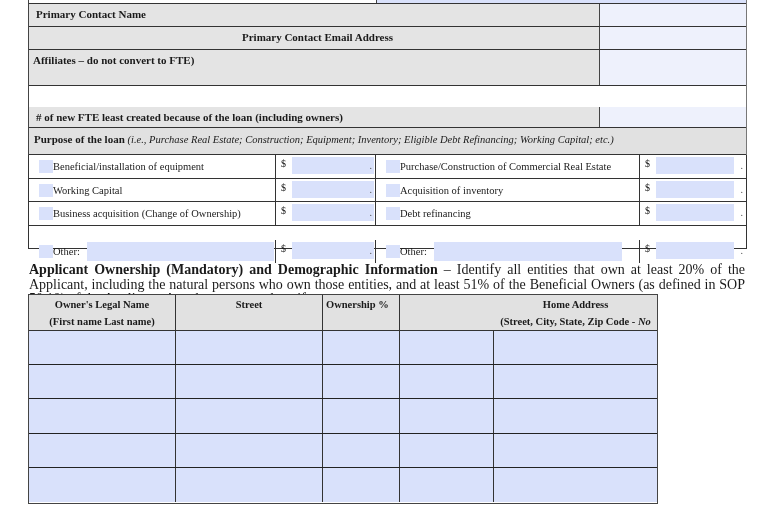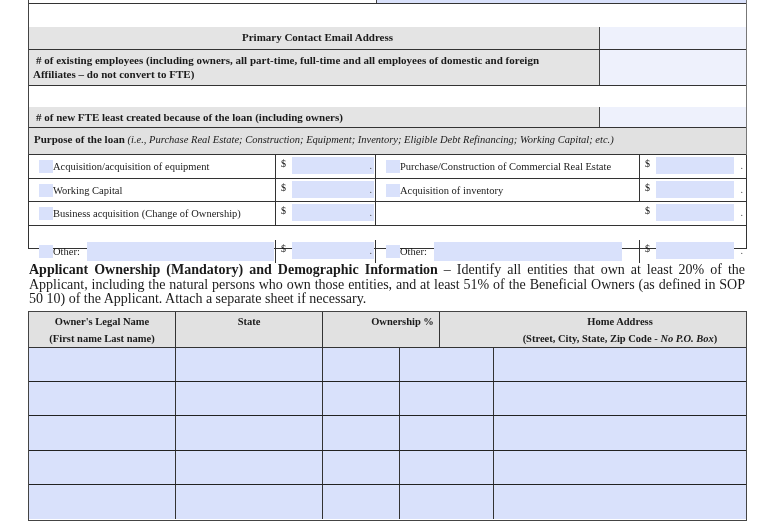--- a/index.html
+++ b/index.html
@@ -37,50 +37,53 @@
     .plabel { position: absolute; left: 24px; top: 6px; white-space: nowrap; }
     .other-fill { position: absolute; top: 2px; bottom: 2px; background: #d9e1fb; }
     .dollar { position: absolute; left: 5px; top: 3px; font-size: 10px; }
     .amt { position: absolute; left: 16px; top: 2px; width: 82px; height: 17px; background: #d9e1fb; }
     .dot { position: absolute; right: 3px; top: 5px; font-size: 10px; color: #555; }
 
     
     #own-para { left: 29px; top: 263px; width: 716px; font-size: 14px; line-height: 14.5px; text-align: justify; }
 
     
-    #own-table { left: 28px; top: 311px; width: 719px; height: 210px; border: 1.5px solid #444; }
+    #own-table { left: 28px; top: 294px; width: 630px; height: 210px; border: 1.5px solid #444; }
     .ohead { position: absolute; left: 0; top: 0; width: 100%; height: 36px; background: #e1e1e1; border-bottom: 1.3px solid #333; box-sizing: border-box; }
     .ocol { position: absolute; top: 0; bottom: 0; box-sizing: border-box; border-right: 1.3px solid #333; font-size: 10.5px; font-weight: bold; text-align: center; line-height: 17px; padding-top: 1px; }
     .orow { position: absolute; left: 0; width: 100%; height: 34.2px; border-bottom: 1.3px solid #222; box-sizing: border-box; background: #d9e1fb; }
     .orow.last { border-bottom: none; }
     .ocell { position: absolute; top: 0; bottom: 0; box-sizing: border-box; border-right: 1.3px solid #333; }
     .oc1 { left: 0; width: 147px; }
     .oc2 { left: 147px; width: 147px; }
     .oc3 { left: 294px; width: 77px; }
     .oc4 { left: 371px; width: 94px; }
     .oc5 { left: 465px; right: 0; border-right: none; }
   </style>
 </head>
 <body>
 
 <div class="abs" id="top-table">
   <div class="trow" id="top-strip">
     <div class="tlabel"></div>
     <div class="tval"></div>
   </div>
 
+  <div class="trow" style="top:4px;height:23px;">
+    <div class="tlabel grey">Primary Contact Name</div>
+    <div class="tval field"></div>
+  </div>
 
   <div class="trow" style="top:27px;height:23px;text-align:center;">
     <div class="tlabel grey">Primary Contact Email Address</div>
     <div class="tval field"></div>
   </div>
 
   <div class="trow" style="top:50px;height:36px;">
     <div class="tlabel grey" style="padding-left:4px;">
-      <div style="padding-left:3px;"># of existing employees (including owners, all part-time, full-time and all employees of domestic and foreign</div>
       <div>Affiliates – do not convert to FTE)</div>
     </div>
     <div class="tval field"></div>
   </div>
 
 
   <div class="trow" style="top:107px;height:21px;">
     <div class="tlabel grey"># of new FTE least created because of the loan (including owners)</div>
     <div class="tval field"></div>
   </div>
@@ -89,21 +92,21 @@
     <span class="b">Purpose of the loan</span>
     <span class="i" style="font-size:10.5px;margin-top:40px;">(i.e., Purchase Real Estate; Construction; Equipment; Inventory; Eligible Debt Refinancing; Working Capital; etc.)</span>
   </div>
 </div>
 
 <div class="abs" id="purpose-grid">
 
   <div class="prow" style="top:0;">
     <div class="pcell c1">
       <span class="chk"></span>
-      <span class="plabel">Acquisition/acquisition of equipment</span>
+      <span class="plabel">Beneficial/installation of equipment</span>
     </div>
     <div class="pcell c2">
       <span class="dollar">$</span>
       <span class="amt"></span>
       <span class="dot">.</span>
     </div>
     <div class="pcell c3">
       <span class="chk"></span>
       <span class="plabel">Purchase/Construction of Commercial Real Estate</span>
     </div>
@@ -137,20 +140,24 @@
 
   <div class="prow" style="top:47px;">
     <div class="pcell c1">
       <span class="chk"></span>
       <span class="plabel">Business acquisition (Change of Ownership)</span>
     </div>
     <div class="pcell c2">
       <span class="dollar">$</span>
       <span class="amt"></span>
       <span class="dot">.</span>
+    </div>
+    <div class="pcell c3">
+      <span class="chk"></span>
+      <span class="plabel">Debt refinancing</span>
     </div>
     <div class="pcell c4">
       <span class="dollar">$</span>
       <span class="amt" style="width:78px;"></span>
       <span class="dot">.</span>
     </div>
   </div>
 
   <div class="prow" style="top:70.5px;">
     <div class="pcell c1">
@@ -180,23 +187,23 @@
   <span class="b">Applicant Ownership (Mandatory) and Demographic Information</span><span> – Identify all entities that own at least 20% of the Applicant, including the natural persons who own those entities, and at least 51% of the Beneficial Owners (as defined in SOP 50 10) of the Applicant. Attach a separate sheet if necessary.</span>
 </div>
 
 <div class="abs" id="own-table">
   <div class="ohead">
     <div class="ocol oc1">
       <div>Owner's Legal Name</div>
       <div>(First name Last name)</div>
     </div>
     <div class="ocol oc2">
-      <div>State</div>
-    </div>
-    <div class="ocol oc3" style="text-align:center;padding-left:3px;margin-left:40px;">
+      <div>Street</div>
+    </div>
+    <div class="ocol oc3" style="text-align:left;padding-left:3px;">
       <div>Ownership %</div>
     </div>
     <div class="ocol oc5">
       <div>Home Address</div>
       <div><span>(Street, City, State, Zip Code - </span><span class="i">No P.O. Box</span><span>)</span></div>
     </div>
   </div>
 
   <div class="orow" style="top:36px;">
     <div class="ocell oc1"></div>

